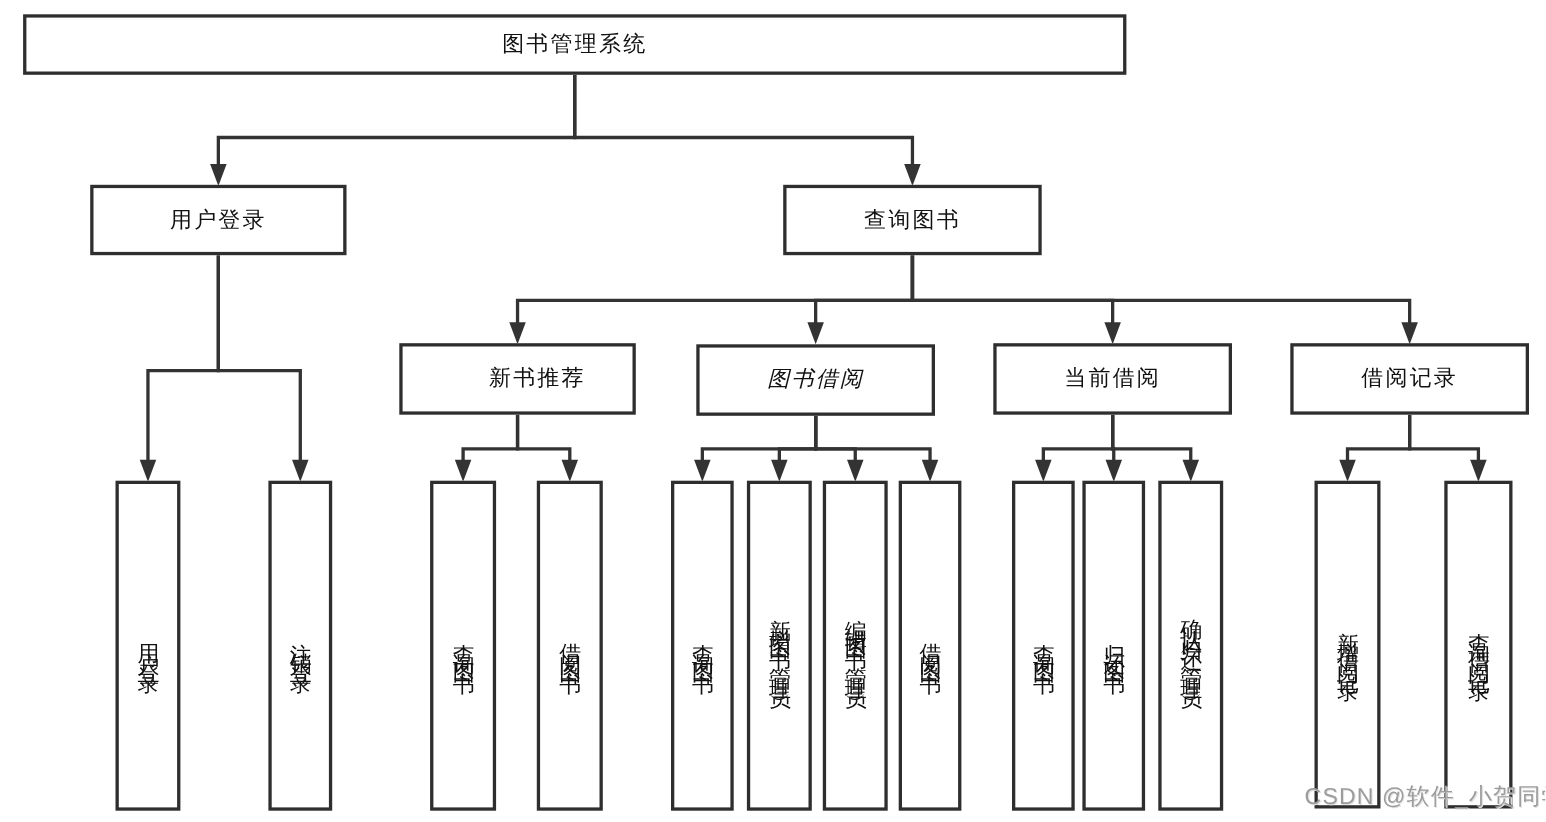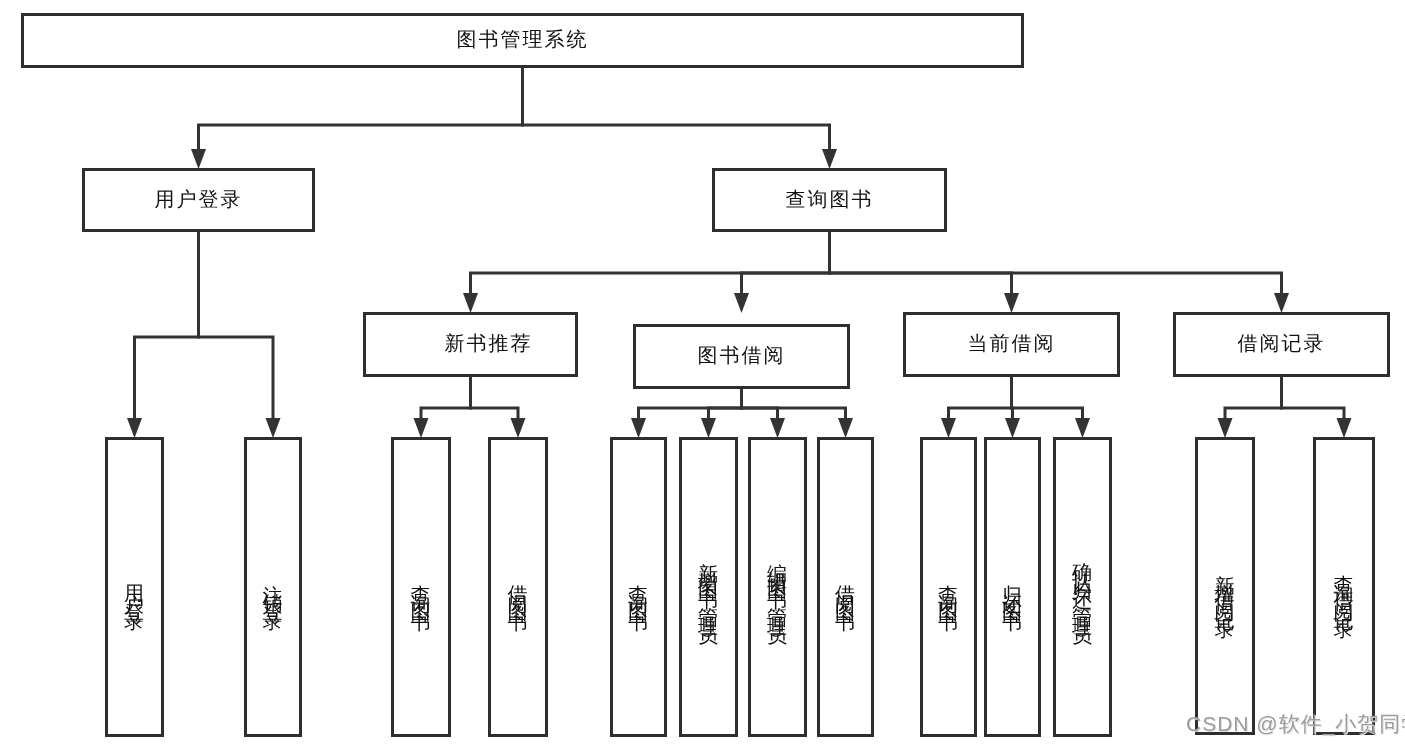--- a/index.html
+++ b/index.html
@@ -101,21 +101,21 @@
       </div>
       <div class="node h" style="left: 82px; top: 168px; width: 233px; height: 64px;">
         <span>用户登录</span>
       </div>
       <div class="node h" style="left: 712px; top: 168px; width: 235px; height: 64px;">
         <span>查询图书</span>
       </div>
       <div class="node h" style="left: 363px; top: 312px; width: 215px; height: 65px; padding-left: 36px;">
         <span>新书推荐</span>
       </div>
-      <div class="node h" style="left: 633px; top: 324px; width: 217px; height: 65px;">
+      <div class="node h" style="left: 633px; top: 313px; width: 217px; height: 65px; font-style: italic;">
         <span>图书借阅</span>
       </div>
       <div class="node h" style="left: 903px; top: 312px; width: 217px; height: 65px;">
         <span>当前借阅</span>
       </div>
       <div class="node h" style="left: 1173px; top: 312px; width: 217px; height: 65px;">
         <span>借阅记录</span>
       </div>
       <div class="node v" style="left: 105px; top: 437px; width: 59px; height: 300px;">
         <span>用户登录</span>

